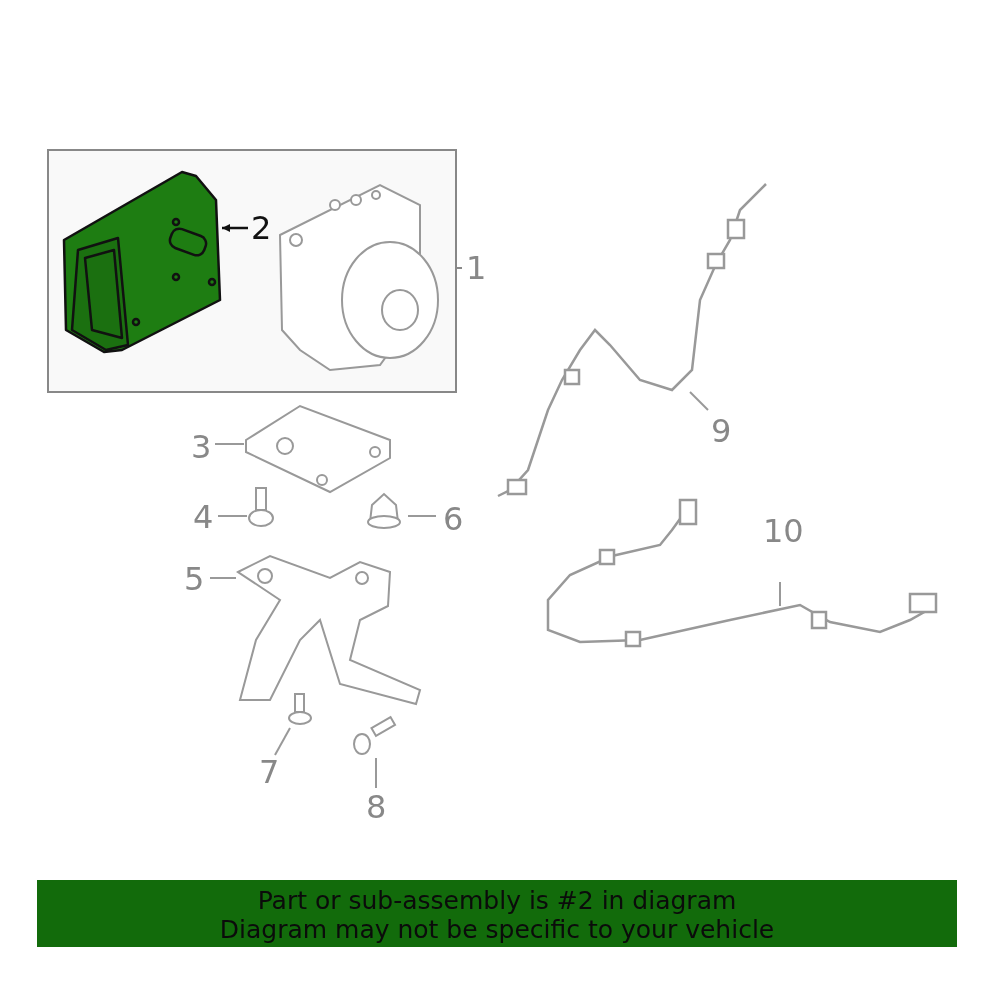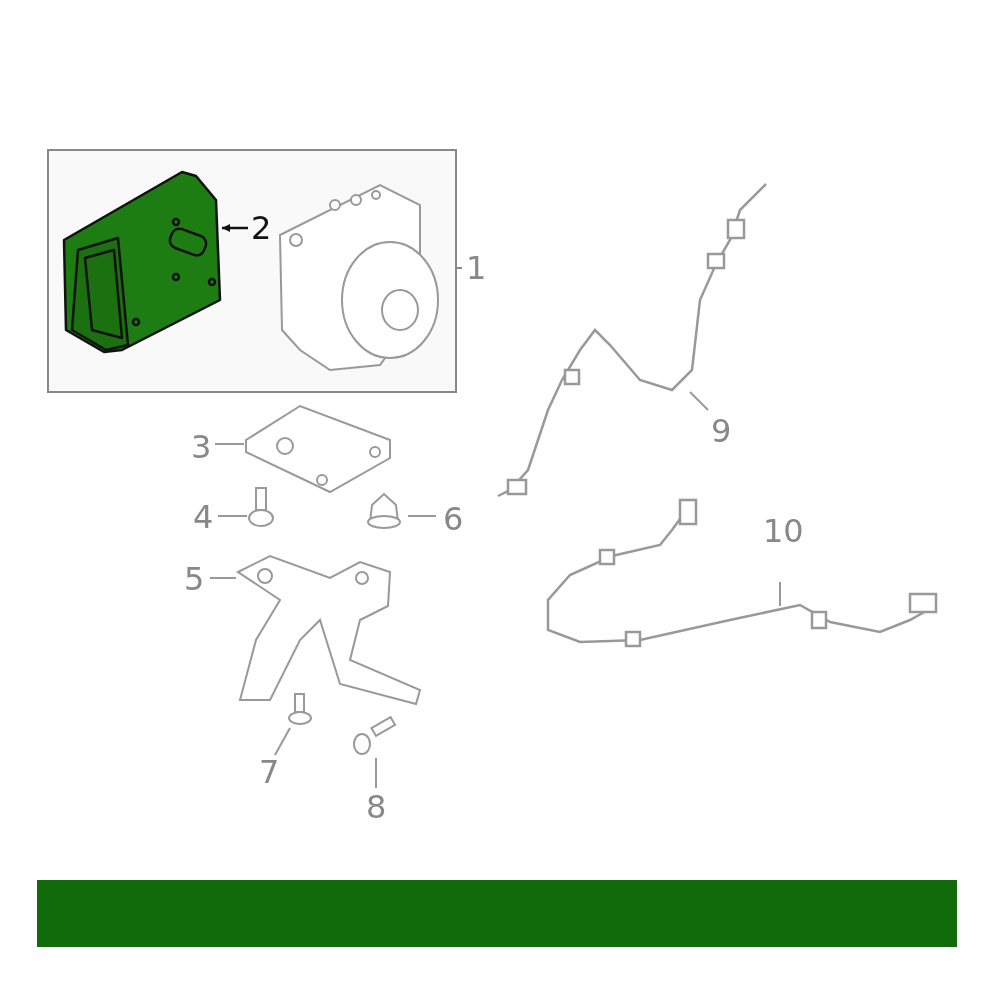--- a/index.html
+++ b/index.html
@@ -103,13 +103,15 @@
 <div class="callout" style="left:191px;top:431px;">3</div>
 <div class="callout" style="left:193px;top:501px;">4</div>
 <div class="callout" style="left:184px;top:563px;">5</div>
 <div class="callout" style="left:443px;top:503px;">6</div>
 <div class="callout" style="left:259px;top:756px;">7</div>
 <div class="callout" style="left:366px;top:791px;">8</div>
 <div class="callout" style="left:711px;top:415px;">9</div>
 <div class="callout" style="left:763px;top:515px;">10</div>
 
 <div class="banner">
+  <div>Part or sub-assembly is #2 in diagram</div>
+  <div>Diagram may not be specific to your vehicle</div>
 </div>
 
 </body></html>

